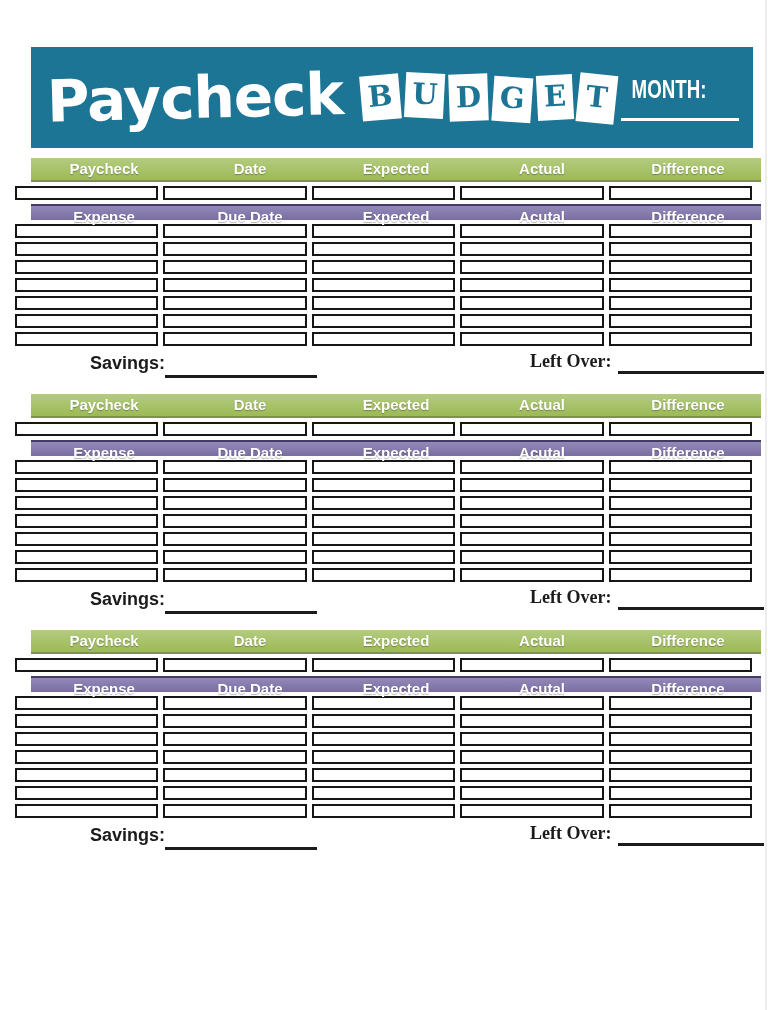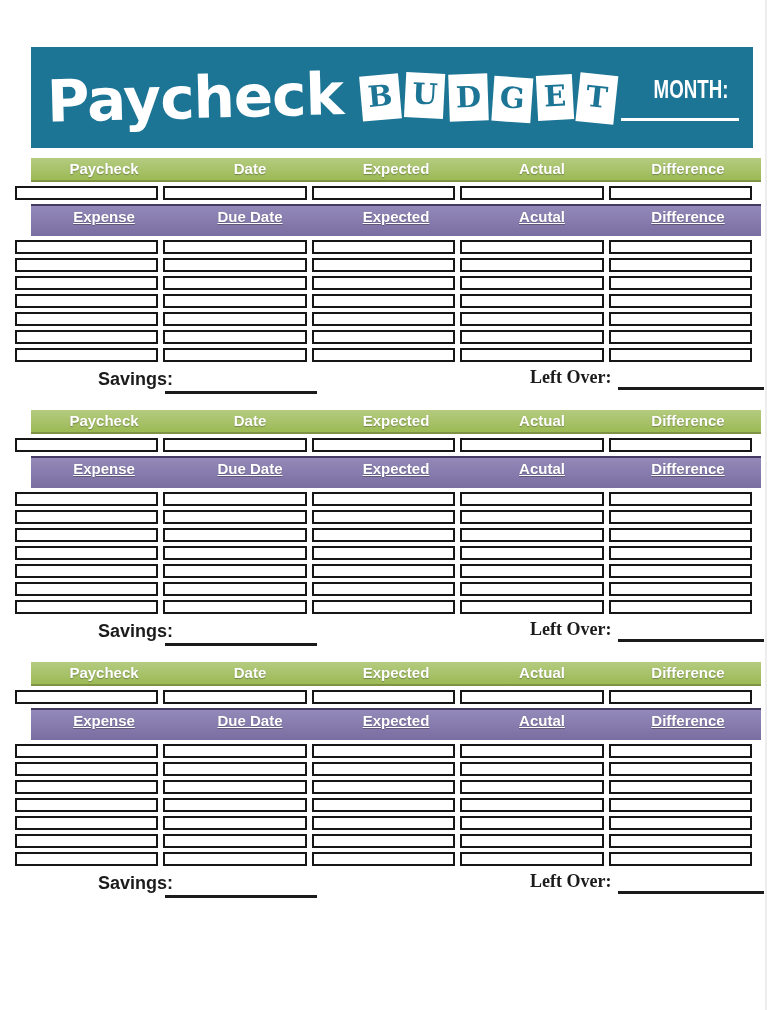--- a/index.html
+++ b/index.html
@@ -26,43 +26,43 @@
   .tile{display:inline-block;background:#fff;color:var(--teal);
     font-family:"DejaVu Serif",serif;font-weight:bold;font-size:29px;line-height:1;
     padding:7px 7px 9px;}
   .tile:nth-child(1){transform:rotate(-5deg);}
   .tile:nth-child(2){transform:rotate(3deg) translateY(-2px);}
   .tile:nth-child(3){transform:rotate(-2deg);padding-top:9px;}
   .tile:nth-child(4){transform:rotate(4deg) translateY(2px);}
   .tile:nth-child(5){transform:rotate(-3deg);}
   .tile:nth-child(6){transform:rotate(6deg) translateY(1px);padding:9px 8px 11px;}
   .month-wrap{margin-left:auto;margin-right:14px;display:flex;flex-direction:column;
-    align-items:flex-end;}
+    align-items:flex-start;}
   .month-label{color:#fff;font-weight:bold;font-size:24px;letter-spacing:0;
     transform:scale(.78,1.08);}
   .month-line{width:118px;height:3px;background:#fff;margin-top:15px;}
 
   
   .section{margin-top:10px;}
   .section:first-of-type{margin-top:10px;}
   .bar{display:flex;color:#fff;font-weight:bold;font-size:15px;
     margin-left:21px;margin-right:-4px;
     text-shadow:0 1px 1px rgba(30,30,30,.35);}
   .bar span{flex:1;text-align:center;line-height:22px;}
   .bar.green{height:24px;background:linear-gradient(var(--green-hi),var(--green-lo));
     border-bottom:2px solid var(--green-edge);}
-  .bar.purple{height:32px;background:linear-gradient(var(--purple-hi),var(--purple-lo));
-    border-top:2px solid var(--purple-edge);text-decoration:underline;}
+  .bar.purple{height:16px;background:linear-gradient(var(--purple-hi),var(--purple-lo));
+    border-top:2px solid var(--purple-edge);}
   table.grid{width:100%;table-layout:fixed;border-collapse:separate;
     border-spacing:5px 4px;}
   table.grid td{height:14px;background:#fff;border:2.5px solid var(--cell-border);
     padding:0;}
   .savings-row{position:relative;height:34px;font-size:18px;font-weight:bold;
     color:var(--ink);}
-  .sav-label{position:absolute;left:88px;top:3px;text-align:center;}
+  .sav-label{position:absolute;left:80px;top:3px;text-align:center;}
   .sav-line{position:absolute;left:155px;top:25px;width:152px;height:3px;
     background:var(--ink);}
   .lo-label{position:absolute;left:520px;top:1px;font-family:Liberation Serif, serif;}
   .lo-line{position:absolute;left:608px;top:21px;width:146px;height:3px;
     background:var(--ink);}
 </style>
 </head>
 <body>
 
 <div class="content">

